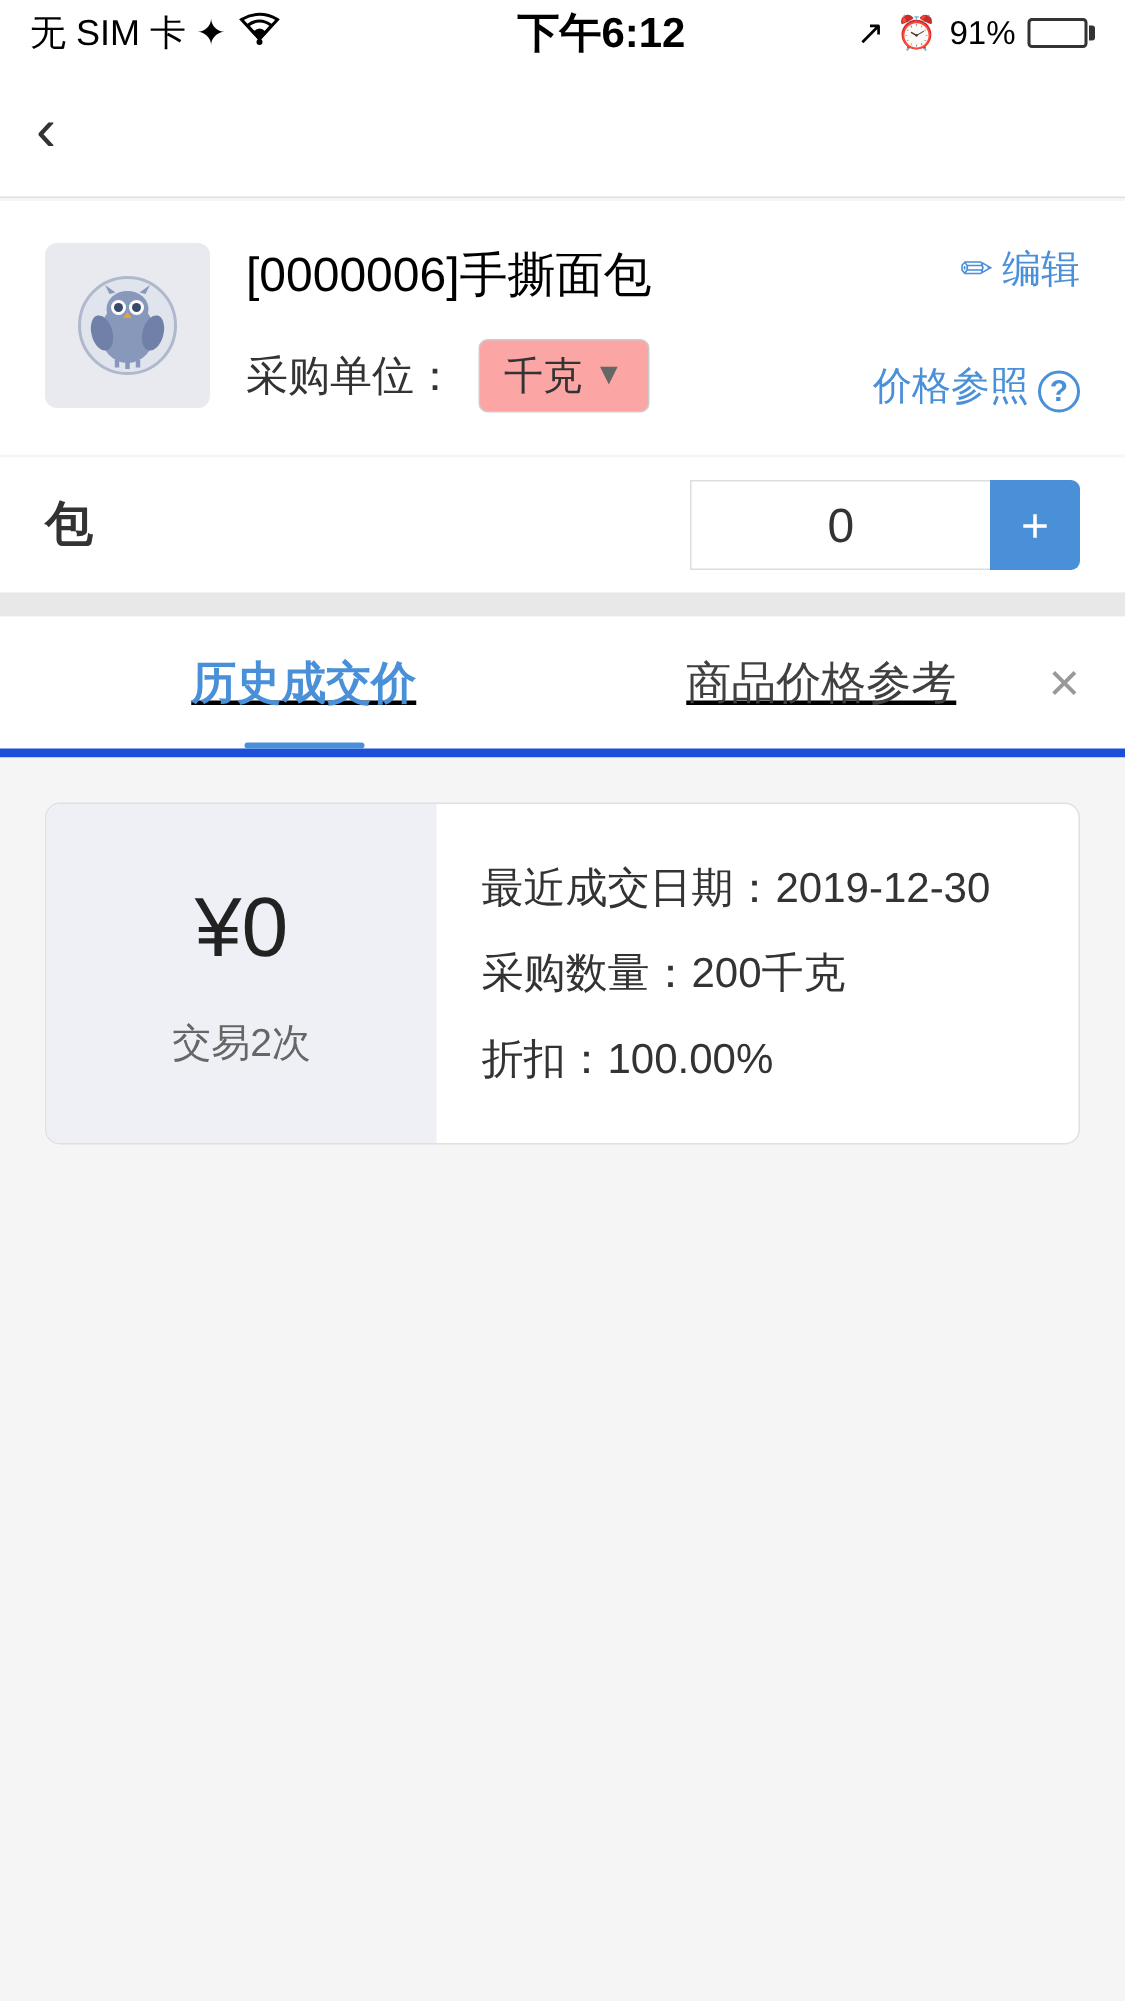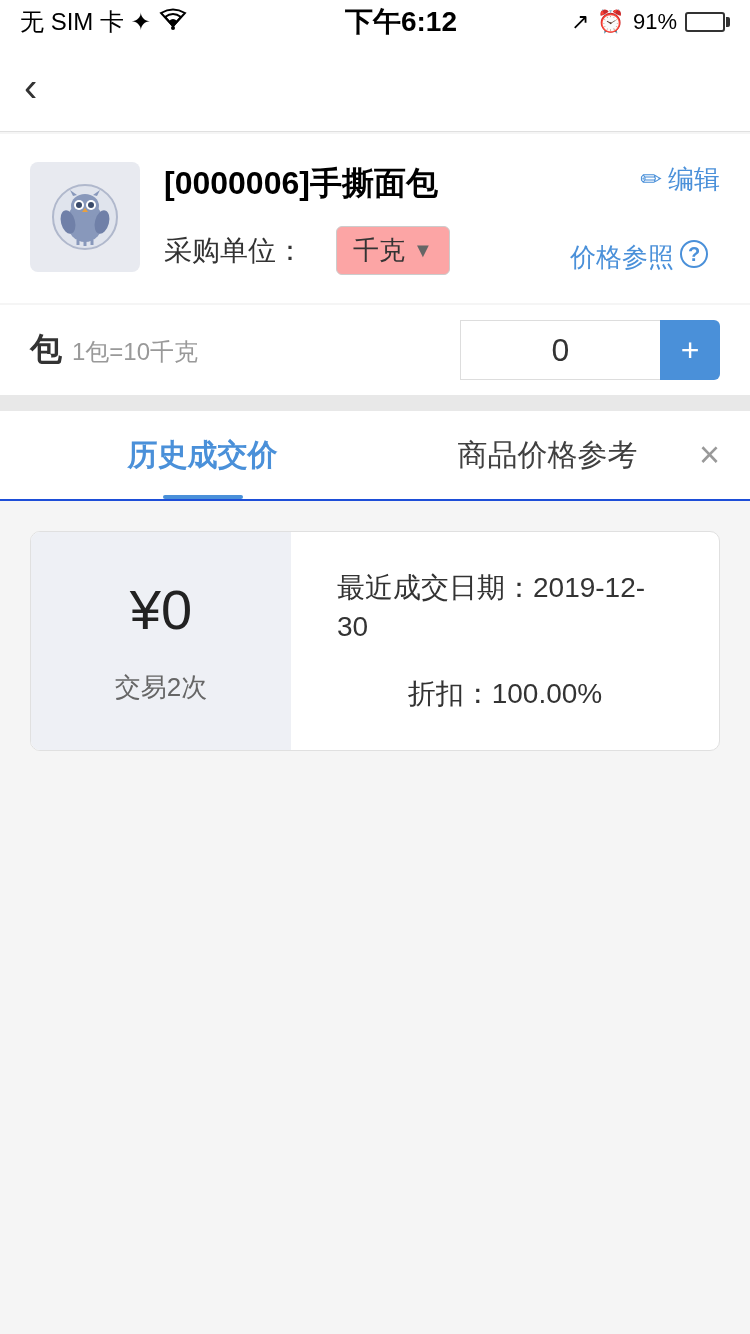--- a/index.html
+++ b/index.html
@@ -127,27 +127,27 @@
     .owl-svg {
       width: 70px;
       height: 70px;
     }
     .product-info {
       flex: 1;
     }
     .product-name {
       font-size: 32px;
       color: #000;
-      font-weight: 700;
+      font-weight: 400;
       margin-bottom: 20px;
     }
     .product-unit-row {
       display: flex;
       align-items: center;
-      gap: 32px;
+      gap: 15px;
     }
     .unit-label {
       font-size: 28px;
       color: #333;
     }
     .unit-select {
       display: flex;
       align-items: center;
       border: 1px solid #ccc;
       border-radius: 6px;
@@ -168,26 +168,26 @@
       top: 28px;
       font-size: 26px;
       color: #4a90d9;
       display: flex;
       align-items: center;
       gap: 6px;
       cursor: pointer;
     }
     .price-ref-link {
       position: absolute;
-      right: 42px;
+      right: 30px;
       bottom: 28px;
       font-size: 26px;
       color: #4a90d9;
       display: flex;
-      align-items: flex-start;
+      align-items: flex-end;
       gap: 6px;
       cursor: pointer;
     }
     .question-circle {
       width: 28px;
       height: 28px;
       border: 2px solid #4a90d9;
       border-radius: 50%;
       display: inline-flex;
       align-items: center;
@@ -255,21 +255,22 @@
     
     .gray-divider {
       width: 750px;
       height: 16px;
       background: #e8e8e8;
     }
 
     
     .tabs-section {
       background: #fff;
-      border-bottom: 2px solid #1d4ed8;
+      border-bottom: 6px solid #1d4ed8;
+      text-decoration: underline;
     }
     .tabs-row {
       display: flex;
       align-items: center;
       height: 88px;
       padding: 0 30px;
       position: relative;
     }
     .tab-item {
       flex: 1;
@@ -335,25 +336,24 @@
       color: #222;
       font-weight: 400;
     }
     .history-trades {
       font-size: 26px;
       color: #666;
       margin-top: 28px;
     }
     .history-right {
       flex: 1;
-      padding: 36px 46px;
+      padding: 36px 30px;
       display: flex;
       flex-direction: column;
-      gap: 28px;
-      align-items: center;
+      gap: 18px;
     }
     .history-detail-row {
       font-size: 28px;
       color: #333;
       line-height: 1.4;
     }
 
     
     .bottom-space {
       background: #f5f5f5;
@@ -439,21 +439,20 @@
   </div>
   <div class="price-ref-link">
     <span>价格参照</span>
     <span class="question-circle">?</span>
   </div>
 </div>
 
 <div class="quantity-row">
   <div class="quantity-label">
     <span class="qty-unit-big">包</span>
-    <span class="qty-unit-sub">1包=10千克</span>
   </div>
   <div class="quantity-controls">
     <input class="qty-input" type="text" value="0" style="">
     <button class="qty-plus">+</button>
   </div>
 </div>
 
 <div class="gray-divider"></div>
 
 <div class="tabs-section">
@@ -473,19 +472,22 @@
   <div class="history-card">
     <div class="history-left">
       <div class="history-price">¥0</div>
       <div class="history-trades">交易2次</div>
     </div>
     <div class="history-right">
       <div class="history-detail-row">
         <span>最近成交日期：</span><span>2019-12-30</span>
       </div>
       <div class="history-detail-row">
+        <span>采购数量：</span><span>200千克</span>
+      </div>
+      <div class="history-detail-row">
         <span>折扣：</span><span>100.00%</span>
       </div>
     </div>
   </div>
 </div>
 
 <div class="bottom-space"></div>
 
 </body></html>

